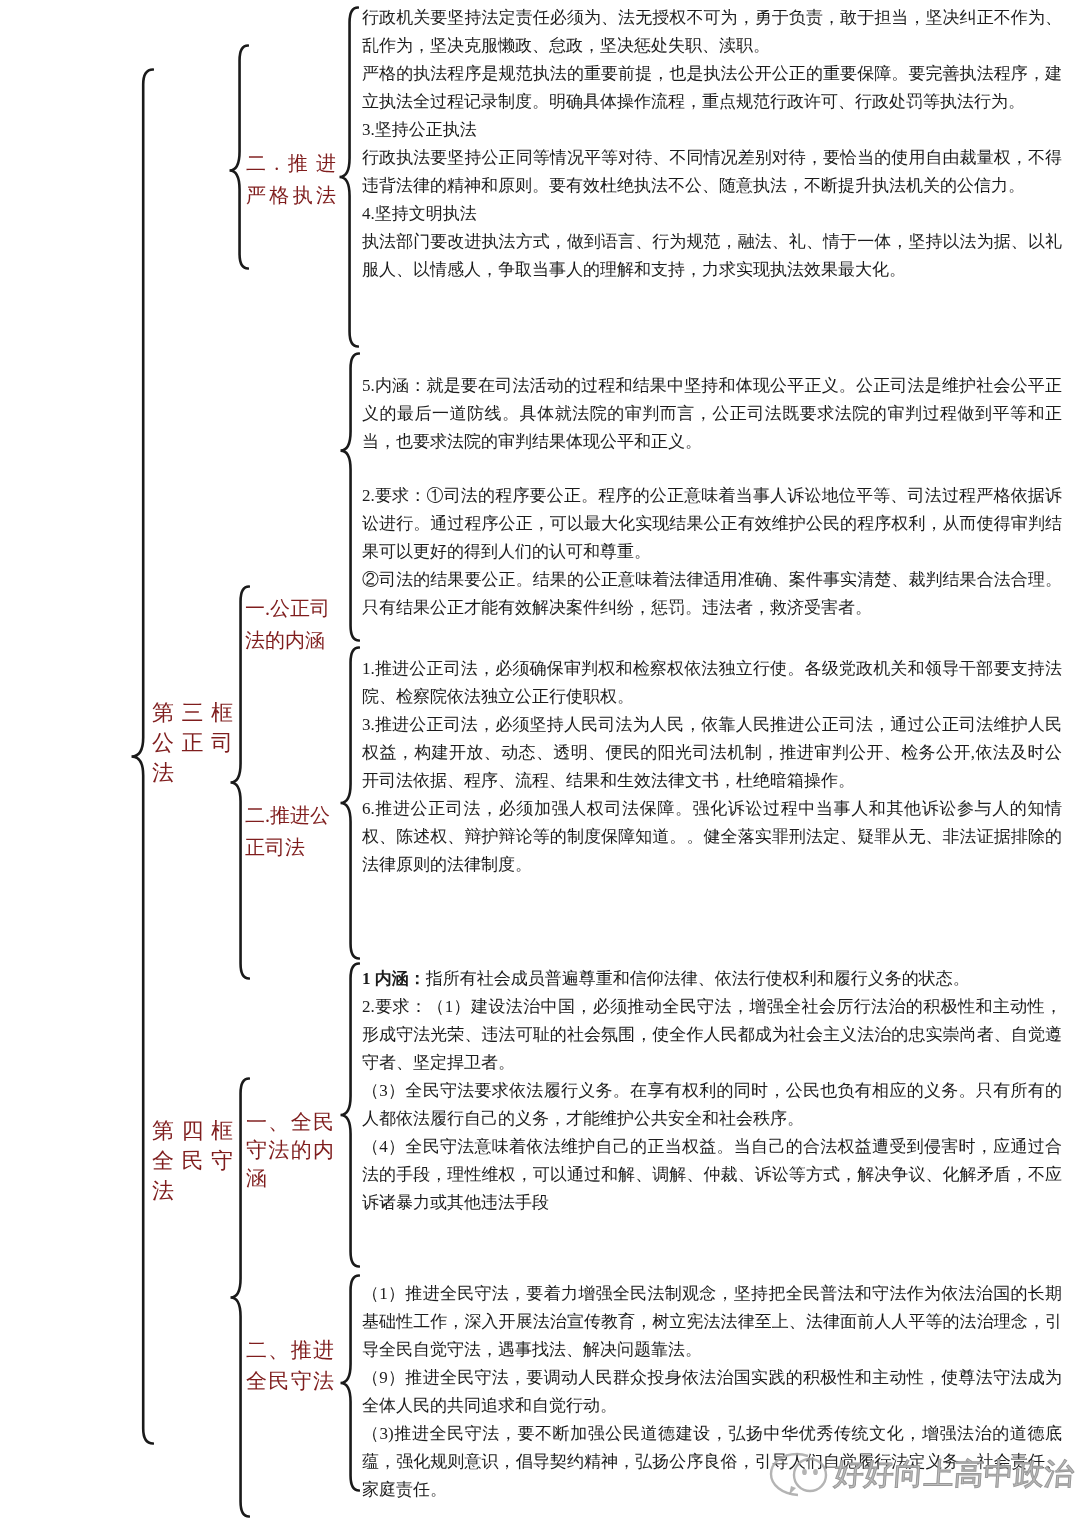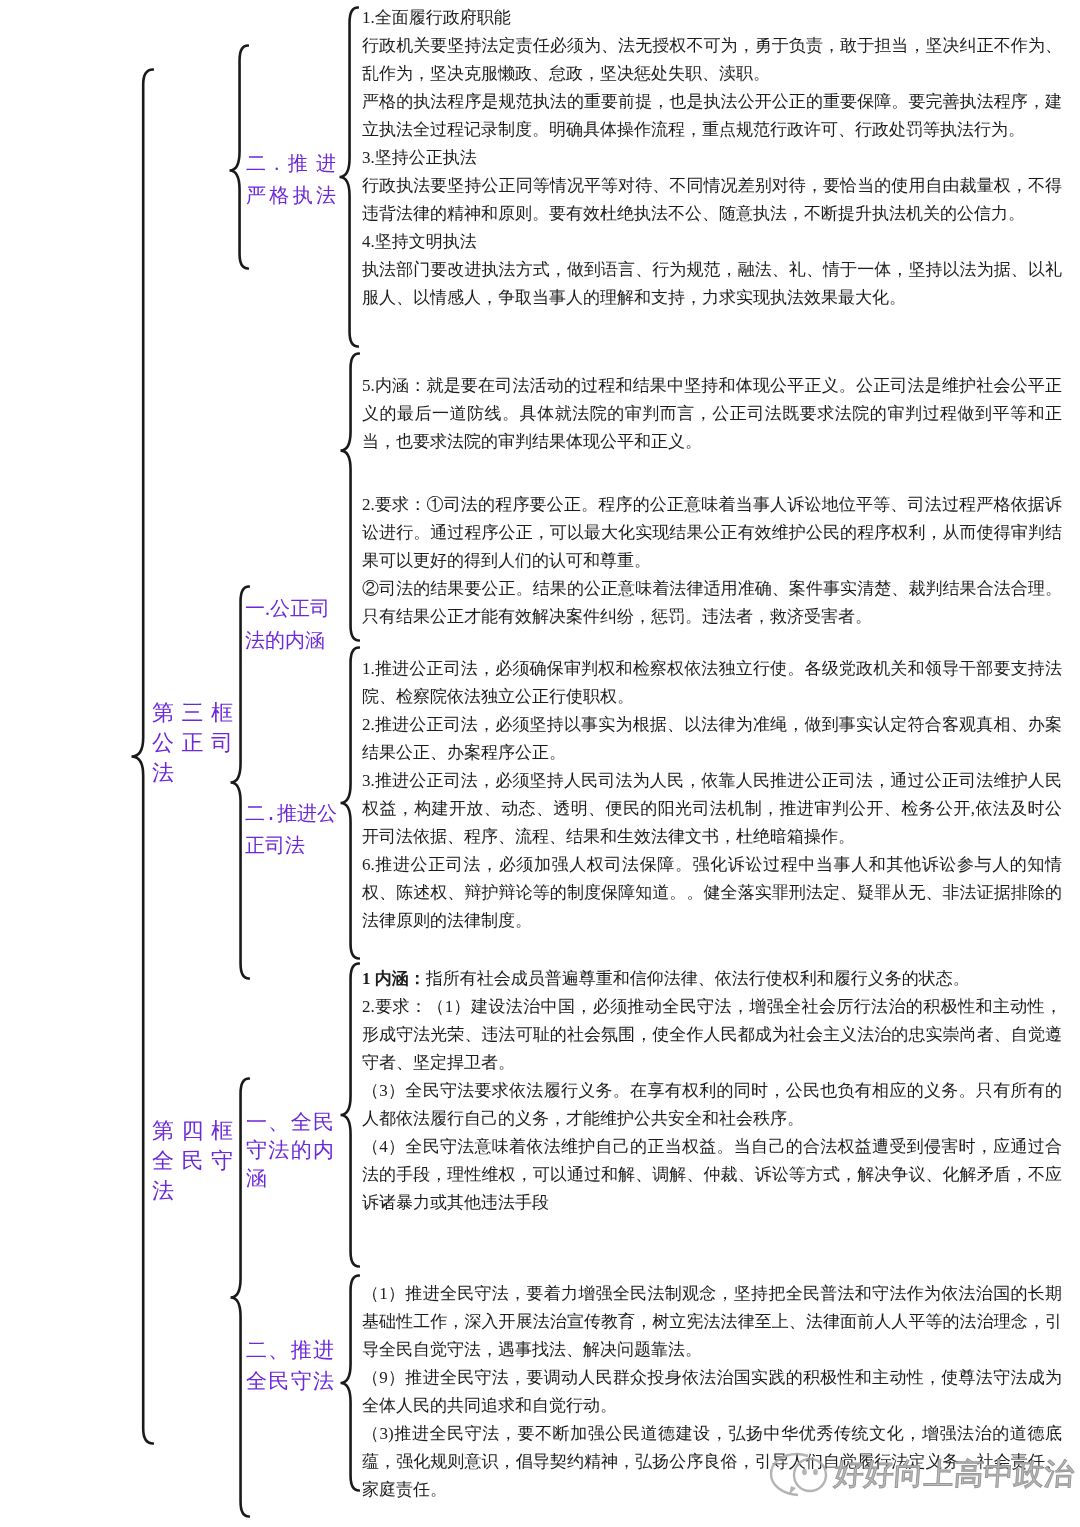--- a/index.html
+++ b/index.html
@@ -4,23 +4,23 @@
 <style>
   * { margin: 0; padding: 0; box-sizing: border-box; }
   body { background: #fff; font-family: "Liberation Serif", "DejaVu Serif", serif; }
   .canvas {
     position: relative; width: 1080px; height: 1527px;
     background: #fff; overflow: hidden; color: #1f1f1f;
   }
   svg.brace { position: absolute; display: block; }
   .content-block { position: absolute; width: 700px; font-size: 17px; line-height: 28px; color: #1c1c1c; text-align: justify; }
   .para { margin: 0; }
-  .gap-top { margin-top: 35px; }
+  .gap-top { margin-top: 26px; }
   .bold { font-weight: bold; }
-  .node-label { position: absolute; color: #6d28d9; }
+  .node-label { position: absolute; color: #7f1d1d; }
   .jline { text-align: justify; text-align-last: justify; }
   .frame-label { width: 82px; font-size: 22px; line-height: 30px; letter-spacing: 1px; }
   .sub-label { width: 92px; font-size: 20px; line-height: 32px; }
   .sub-label-sm { width: 88px; font-size: 21px; line-height: 28px; }
   .watermark { position: absolute; left: 768px; top: 1448px; display: flex; align-items: center; z-index: 5; }
   .watermark-text {
     font-size: 30px; letter-spacing: 0px; color: #bdbdbd;
     -webkit-text-stroke: 1px #979797; transform: skewX(-4deg);
     white-space: nowrap; line-height: 50px;
   }
@@ -81,55 +81,53 @@
   <div class="node-label sub-label" style="left:246px; top:147px; width:90px;">
     <div class="jline">二.推进</div>
     <div class="jline">严格执法</div>
   </div>
 
   <div class="node-label sub-label" style="left:245px; top:592px;">
     <div>一.公正司</div>
     <div>法的内涵</div>
   </div>
 
-  <div class="node-label sub-label" style="left:245px; top:799px;font-family:Liberation Mono, monospace;">
+  <div class="node-label sub-label" style="left:245px; top:799px;">
     <div>二.推进公</div>
     <div>正司法</div>
   </div>
 
   <div class="node-label sub-label-sm" style="left:246px; top:1108px;">
     <div class="jline">一、全民</div>
     <div class="jline">守法的内</div>
     <div>涵</div>
   </div>
 
   <div class="node-label sub-label-sm" style="left:246px; top:1335px; line-height:31px;">
     <div class="jline">二、推进</div>
     <div class="jline">全民守法</div>
   </div>
 
   <div class="content-block" style="left:362px; top:4px;">
-    <p class="para">1.全面履行政府职能</p>
     <p class="para">行政机关要坚持法定责任必须为、法无授权不可为，勇于负责，敢于担当，坚决纠正不作为、乱作为，坚决克服懒政、怠政，坚决惩处失职、渎职。</p>
     <p class="para">严格的执法程序是规范执法的重要前提，也是执法公开公正的重要保障。要完善执法程序，建立执法全过程记录制度。明确具体操作流程，重点规范行政许可、行政处罚等执法行为。</p>
     <p class="para">3.坚持公正执法</p>
     <p class="para">行政执法要坚持公正同等情况平等对待、不同情况差别对待，要恰当的使用自由裁量权，不得违背法律的精神和原则。要有效杜绝执法不公、随意执法，不断提升执法机关的公信力。</p>
     <p class="para">4.坚持文明执法</p>
     <p class="para">执法部门要改进执法方式，做到语言、行为规范，融法、礼、情于一体，坚持以法为据、以礼服人、以情感人，争取当事人的理解和支持，力求实现执法效果最大化。</p>
   </div>
 
   <div class="content-block" style="left:362px; top:372px;">
     <p class="para">5.内涵：就是要在司法活动的过程和结果中坚持和体现公平正义。公正司法是维护社会公平正义的最后一道防线。具体就法院的审判而言，公正司法既要求法院的审判过程做到平等和正当，也要求法院的审判结果体现公平和正义。</p>
     <p class="para gap-top">2.要求：①司法的程序要公正。程序的公正意味着当事人诉讼地位平等、司法过程严格依据诉讼进行。通过程序公正，可以最大化实现结果公正有效维护公民的程序权利，从而使得审判结果可以更好的得到人们的认可和尊重。</p>
     <p class="para">②司法的结果要公正。结果的公正意味着法律适用准确、案件事实清楚、裁判结果合法合理。只有结果公正才能有效解决案件纠纷，惩罚。违法者，救济受害者。</p>
   </div>
 
   <div class="content-block" style="left:362px; top:655px;">
     <p class="para">1.推进公正司法，必须确保审判权和检察权依法独立行使。各级党政机关和领导干部要支持法院、检察院依法独立公正行使职权。</p>
-    <p class="para">2.推进公正司法，必须坚持以事实为根据、以法律为准绳，做到事实认定符合客观真相、办案结果公正、办案程序公正。</p>
     <p class="para">3.推进公正司法，必须坚持人民司法为人民，依靠人民推进公正司法，通过公正司法维护人民权益，构建开放、动态、透明、便民的阳光司法机制，推进审判公开、检务公开,依法及时公开司法依据、程序、流程、结果和生效法律文书，杜绝暗箱操作。</p>
     <p class="para">6.推进公正司法，必须加强人权司法保障。强化诉讼过程中当事人和其他诉讼参与人的知情权、陈述权、辩护辩论等的制度保障知道。。健全落实罪刑法定、疑罪从无、非法证据排除的法律原则的法律制度。</p>
   </div>
 
   <div class="content-block" style="left:362px; top:965px;">
     <p class="para"><span class="bold">1 内涵：</span><span>指所有社会成员普遍尊重和信仰法律、依法行使权利和履行义务的状态。</span></p>
     <p class="para">2.要求：（1）建设法治中国，必须推动全民守法，增强全社会厉行法治的积极性和主动性，形成守法光荣、违法可耻的社会氛围，使全作人民都成为社会主义法治的忠实崇尚者、自觉遵守者、坚定捍卫者。</p>
     <p class="para">（3）全民守法要求依法履行义务。在享有权利的同时，公民也负有相应的义务。只有所有的人都依法履行自己的义务，才能维护公共安全和社会秩序。</p>
     <p class="para">（4）全民守法意味着依法维护自己的正当权益。当自己的合法权益遭受到侵害时，应通过合法的手段，理性维权，可以通过和解、调解、仲裁、诉讼等方式，解决争议、化解矛盾，不应诉诸暴力或其他违法手段</p>
   </div>

